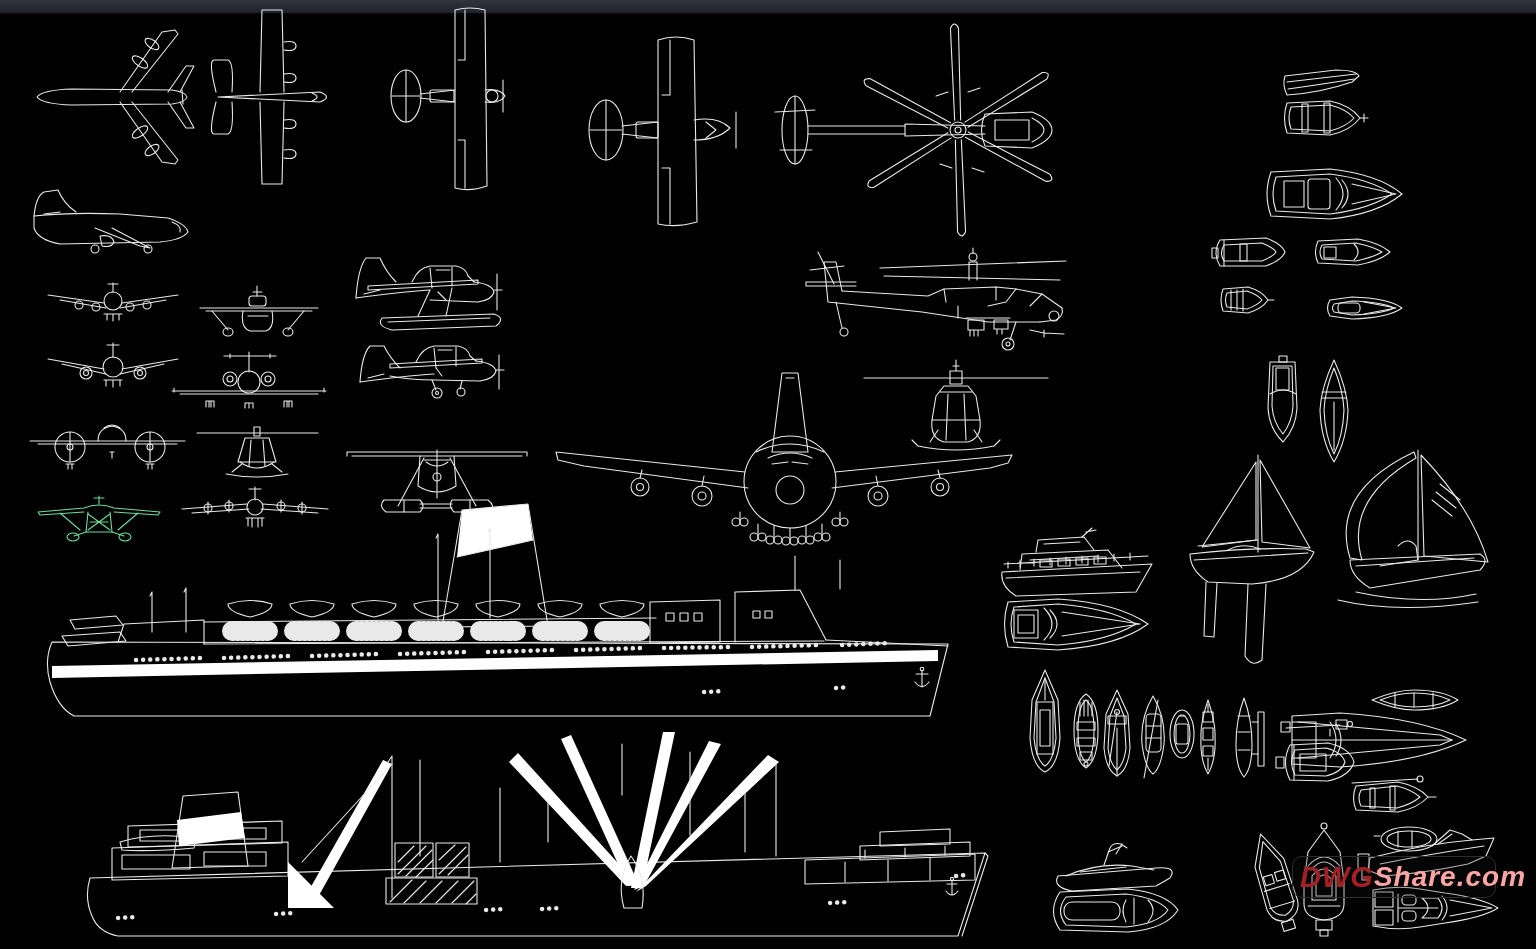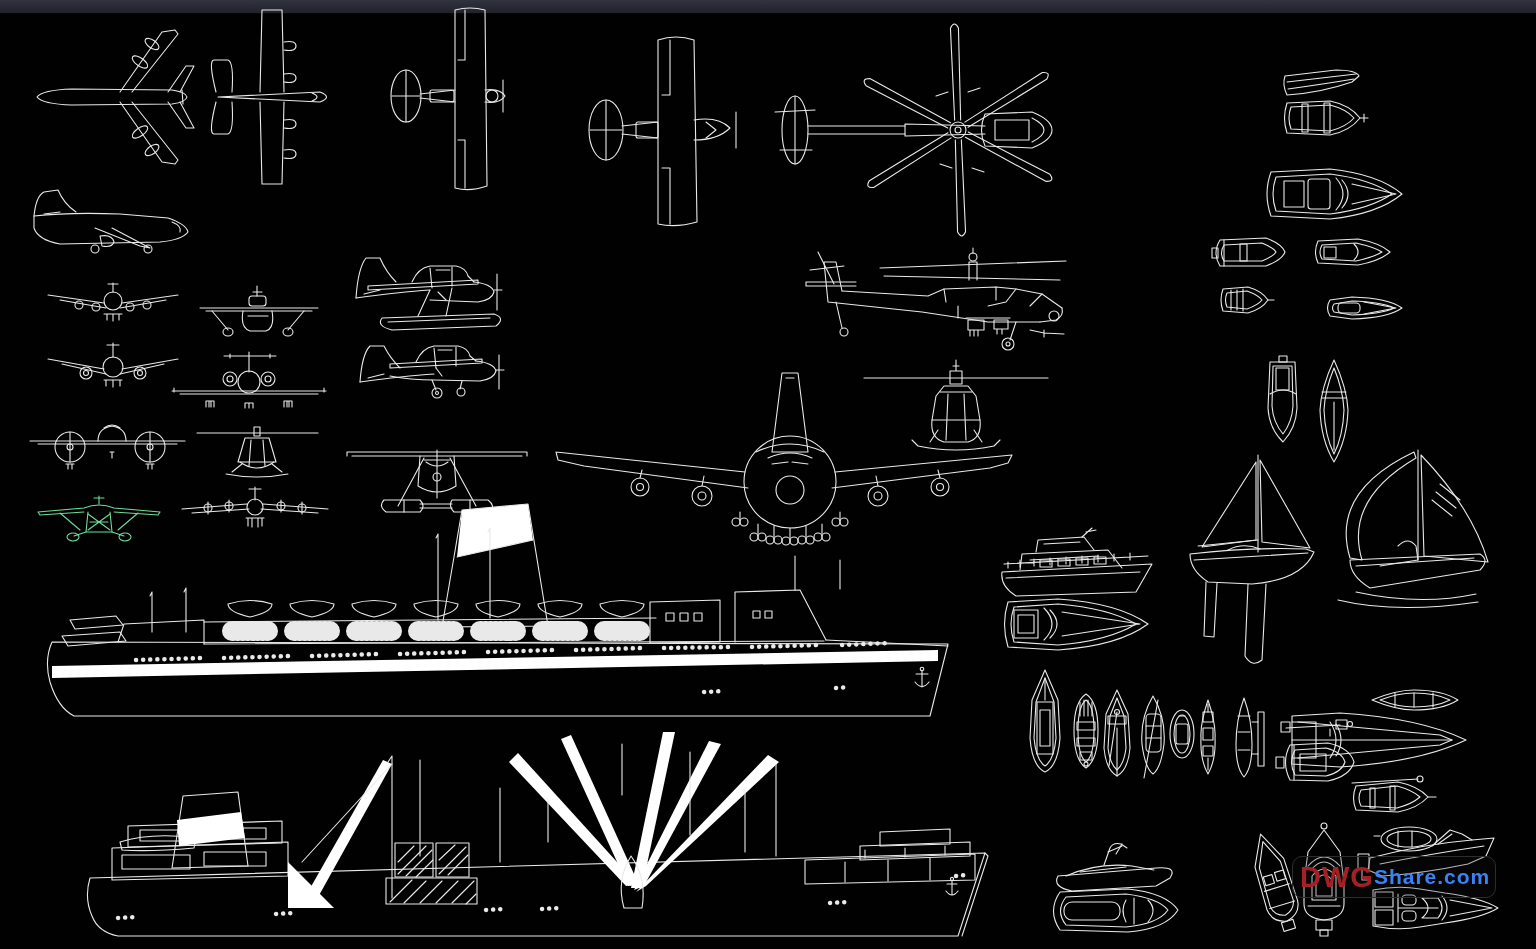--- a/index.html
+++ b/index.html
@@ -1,27 +1,27 @@
 <!DOCTYPE html>
 <html><head>
 <meta charset="utf-8">
 <style>
   html,body{margin:0;padding:0;background:#000;}
   .canvas{position:relative;width:1536px;height:949px;background:#010102;overflow:hidden;
-          font-family:"Liberation Sans",sans-serif;}
+          font-family:"Liberation Sans",sans-serif;font-style:italic;}
   .topbar{position:absolute;left:0;top:0;width:100%;height:13px;
           background:linear-gradient(#31343f,#1f212b);border-bottom:1px solid #07070a;}
   svg.sheet{position:absolute;left:0;top:0;}
   .art{fill:none;stroke-width:1.1;stroke-linecap:round;stroke-linejoin:round;}
   .fw{fill:#ffffff;stroke:none;}
   .watermark{position:absolute;left:1292px;top:856px;width:204px;height:42px;
              border:1px solid #2d2d2d;border-radius:10px;display:flex;align-items:center;
              padding-left:7px;box-sizing:border-box;background:rgba(20,20,20,0.25);}
   .watermark .wm-red{color:#a32025;font-weight:bold;font-size:29px;letter-spacing:1px;}
-  .watermark .wm-gray{color:#3b82f6;font-weight:bold;font-size:21px;letter-spacing:1px;}
+  .watermark .wm-gray{color:#fca5a5;font-weight:bold;font-size:28px;letter-spacing:1px;}
 </style>
 </head>
 <body>
 
 <div class="canvas">
   <div class="topbar"></div>
 
   <svg class="sheet" width="1536" height="949" viewBox="0 0 1536 949">
     <g class="art" stroke="#e9e9e9">
 

